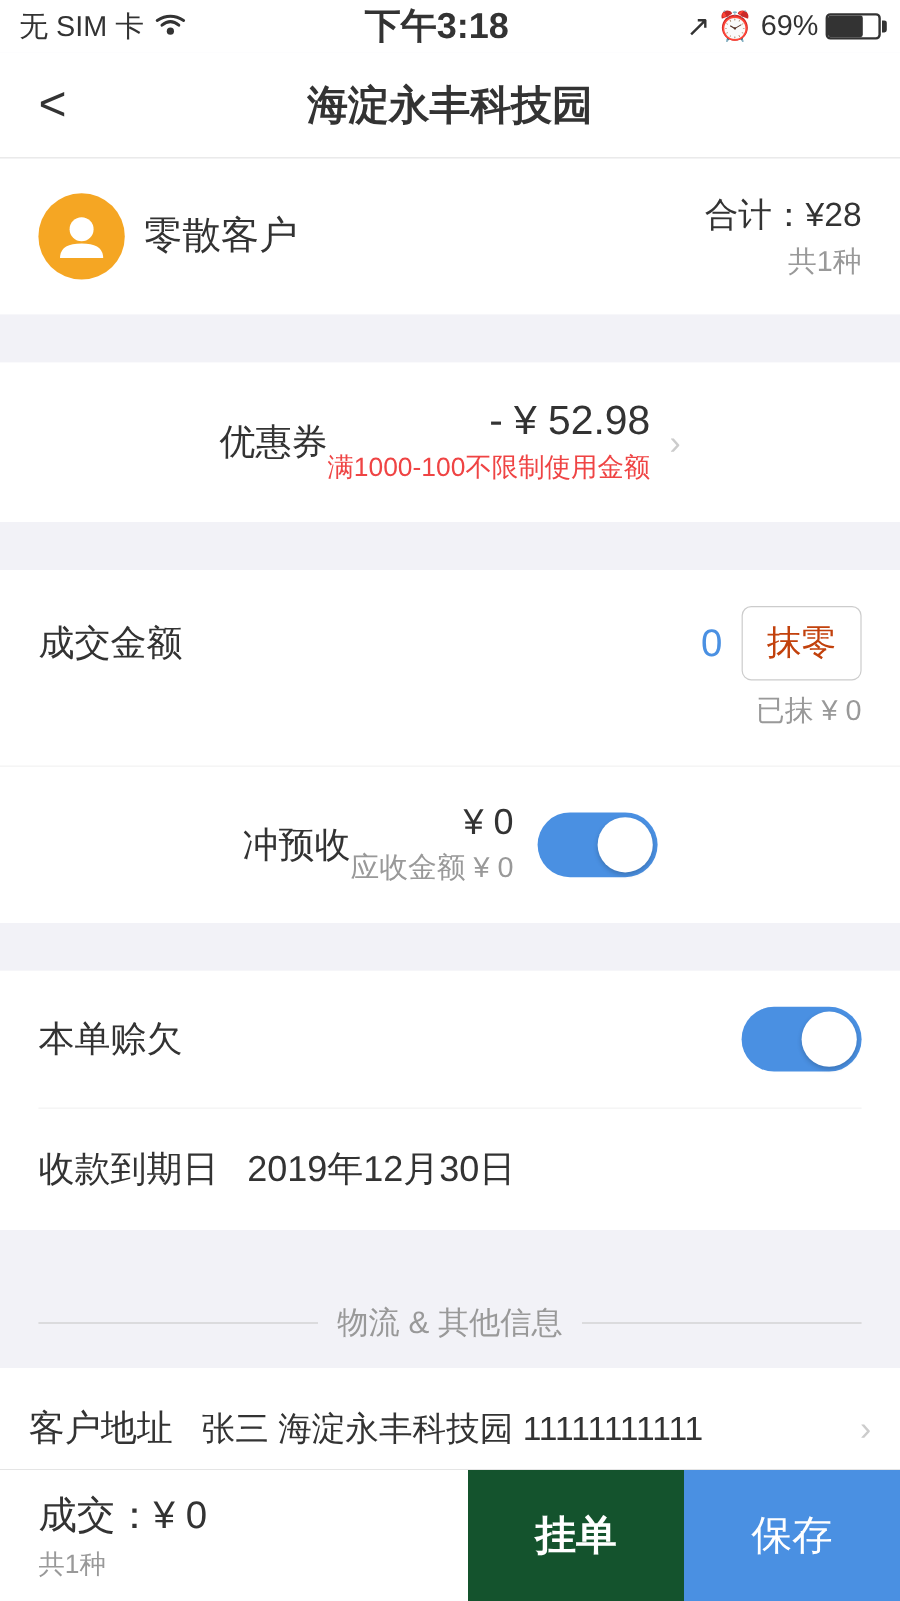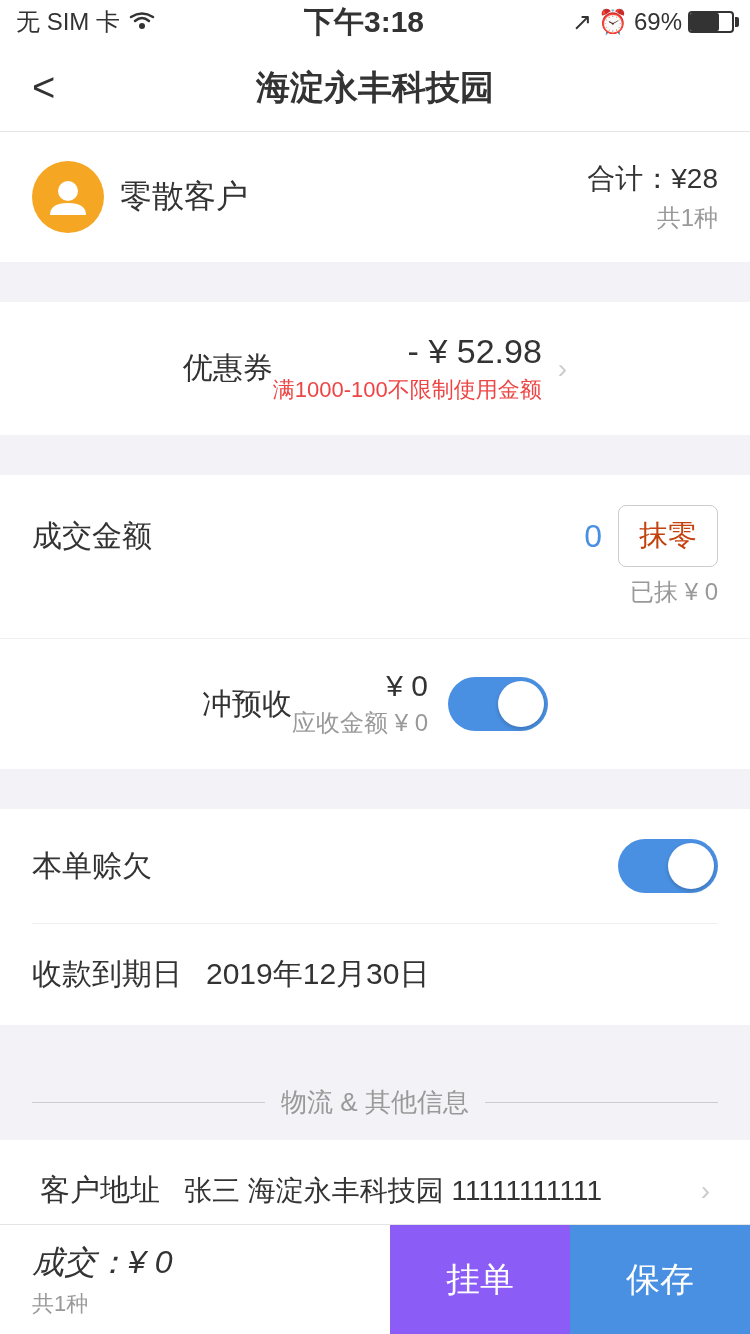--- a/index.html
+++ b/index.html
@@ -208,21 +208,21 @@
       background: #ccc;
     }
     .section-header-text {
       font-size: 26px;
       color: #999;
     }
 
     
     .address-row {
       background: #fff;
-      padding: 30px 40px;
+      padding: 30px 24px;
       display: flex;
       align-items: center;
       justify-content: space-between;
     }
     .address-label { font-size: 30px; color: #333; flex-shrink: 0; }
     .address-content { font-size: 28px; color: #333; flex: 1; margin-left: 24px; }
     .address-chevron { font-size: 28px; color: #ccc; }
 
     
     .bottom-bar {
@@ -233,35 +233,35 @@
       height: 110px;
       background: #fff;
       display: flex;
       align-items: center;
       border-top: 1px solid #e5e5e5;
     }
     .bottom-info {
       flex: 1;
       padding: 0 32px;
     }
-    .bottom-deal { font-size: 28px; color: #333; font-style: italic; }
+    .bottom-deal { font-size: 28px; color: #333; }
     .bottom-deal span { font-size: 32px; font-weight: 500; }
     .bottom-count { font-size: 22px; color: #999; margin-top: 4px; }
     .bottom-btn {
       height: 110px;
       width: 180px;
       display: flex;
       align-items: center;
       justify-content: center;
       font-size: 34px;
       font-weight: 500;
       color: #fff;
       cursor: pointer;
     }
-    .btn-hang { background: #8b5cf6; }
+    .btn-hang { background: #14532d; font-weight: bold; }
     .btn-save { background: #4a90e2; }
   </style>
 </head>
 <body>
 
 <div class="status-bar">
   <div class="status-left">
     <span>无 SIM 卡</span>
     <span>
       <svg width="28" height="22" viewBox="0 0 28 22">

